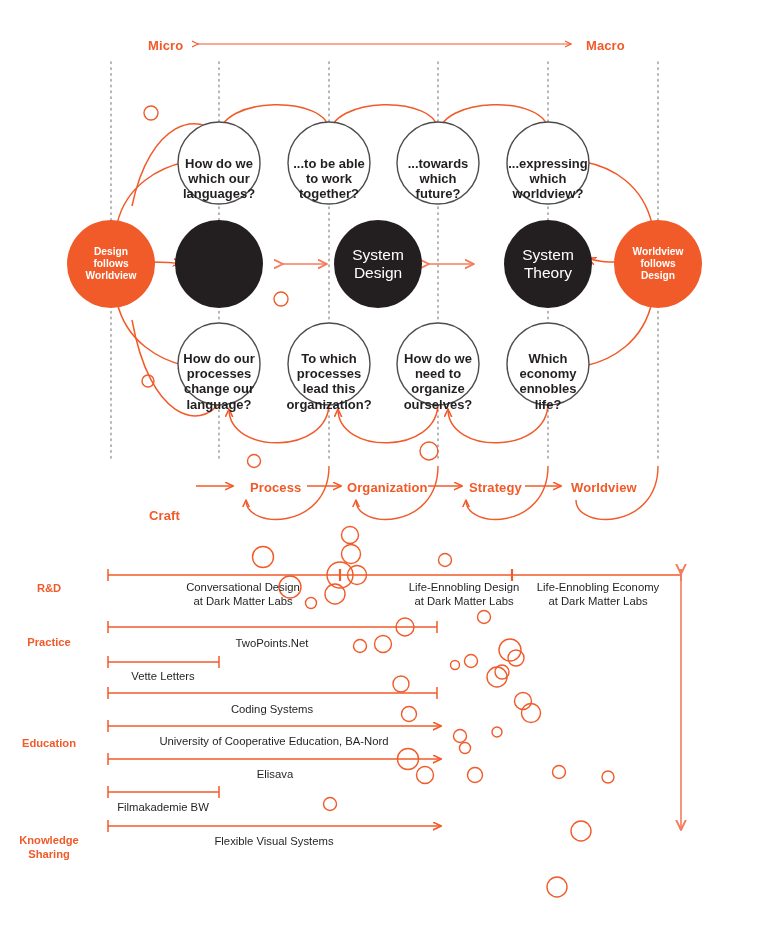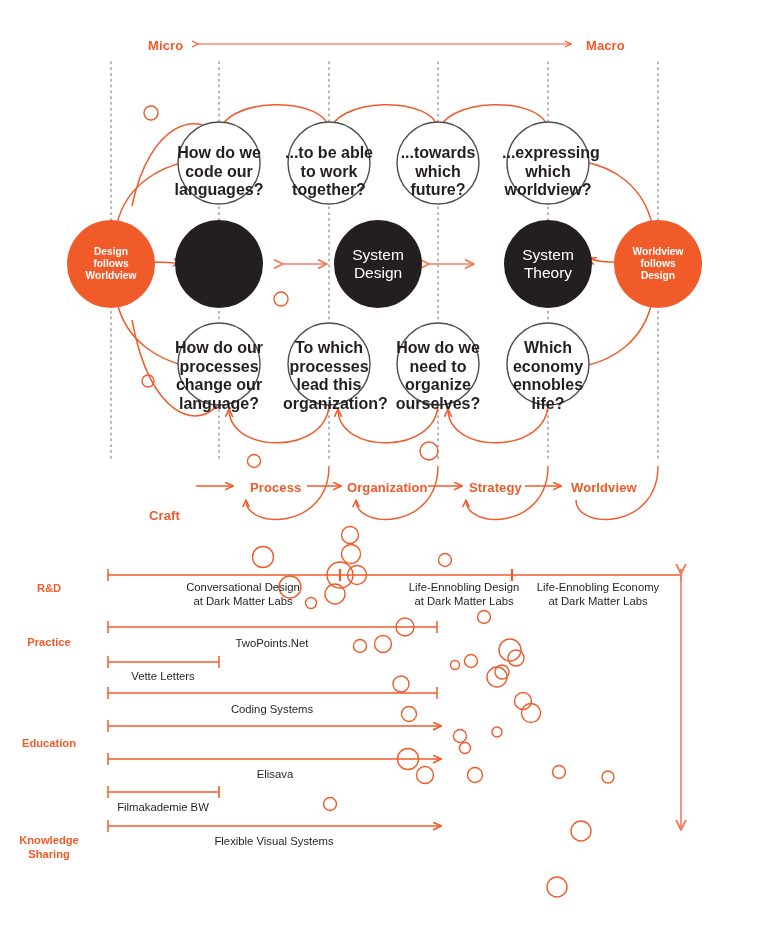--- a/index.html
+++ b/index.html
@@ -8,21 +8,21 @@
     font-family:"Liberation Sans","DejaVu Sans",sans-serif;
     -webkit-font-smoothing:antialiased;
   }
   #stage{position:absolute;left:0;top:0;width:768px;height:931px;}
   svg#canvas{position:absolute;left:0;top:0;width:768px;height:931px;}
 
   
   .lbl{position:absolute;color:#F15A29;font-weight:bold;font-size:13px;letter-spacing:.1px;white-space:nowrap;}
 
   .node-txt{position:absolute;text-align:center;line-height:1.17;font-weight:bold;}
-  .q-txt{font-size:16px;color:#231f20;}
+  .q-txt{font-size:13px;color:#231f20;margin-top:12px;}
   .core-txt{font-size:15.5px;color:#ffffff;font-weight:400;line-height:1.15;}
   .orange-txt{font-size:10.2px;color:#ffffff;font-weight:bold;line-height:1.2;}
 
   .tl-name{position:absolute;font-size:11.3px;color:#231f20;white-space:nowrap;text-align:center;}
   .tl-name.two{line-height:1.28;}
   .tl-row-lbl{position:absolute;color:#F15A29;font-weight:bold;font-size:11.2px;text-align:center;line-height:1.25;white-space:nowrap;}
 </style>
 </head>
 <body>
 
@@ -217,21 +217,21 @@
     <circle cx="581" cy="831" r="10"></circle>
     <circle cx="557" cy="887" r="10"></circle>
   </g>
 </svg>
 
 <div class="lbl" style="left:148px;top:38px;">Micro</div>
 <div class="lbl" style="left:586px;top:38px;">Macro</div>
 
 <div class="node-txt q-txt" style="left:174px;top:144px;width:90px;">
   <div>How do we</div>
-      <div>code our</div>
+      <div>which our</div>
       <div>languages?</div>
 </div>
 <div class="node-txt q-txt" style="left:284px;top:144px;width:90px;">
   <div>...to be able</div>
       <div>to work</div>
       <div>together?</div>
 </div>
 <div class="node-txt q-txt" style="left:393px;top:144px;width:90px;">
   <div>...towards</div>
       <div>which</div>
@@ -323,20 +323,23 @@
 
 <div class="tl-name" style="left:162px;top:637px;width:220px;">
   <div>TwoPoints.Net</div>
 </div>
 <div class="tl-name" style="left:53px;top:670px;width:220px;">
   <div>Vette Letters</div>
 </div>
 <div class="tl-name" style="left:162px;top:703px;width:220px;">
   <div>Coding Systems</div>
 </div>
+<div class="tl-name" style="left:124px;top:735px;width:300px;">
+  <div>University of Cooperative Education, BA-Nord</div>
+</div>
 <div class="tl-name" style="left:165px;top:768px;width:220px;">
   <div>Elisava</div>
 </div>
 <div class="tl-name" style="left:53px;top:801px;width:220px;">
   <div>Filmakademie BW</div>
 </div>
 <div class="tl-name" style="left:164px;top:835px;width:220px;">
   <div>Flexible Visual Systems</div>
 </div>
 

